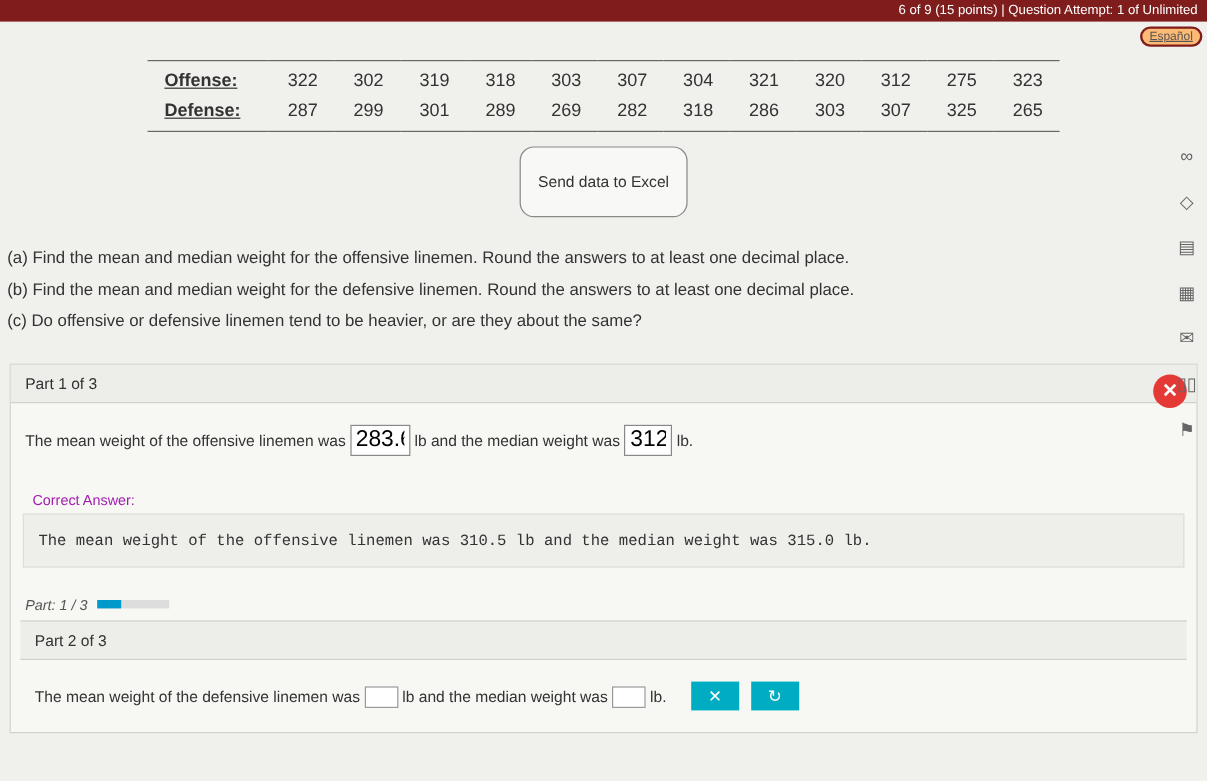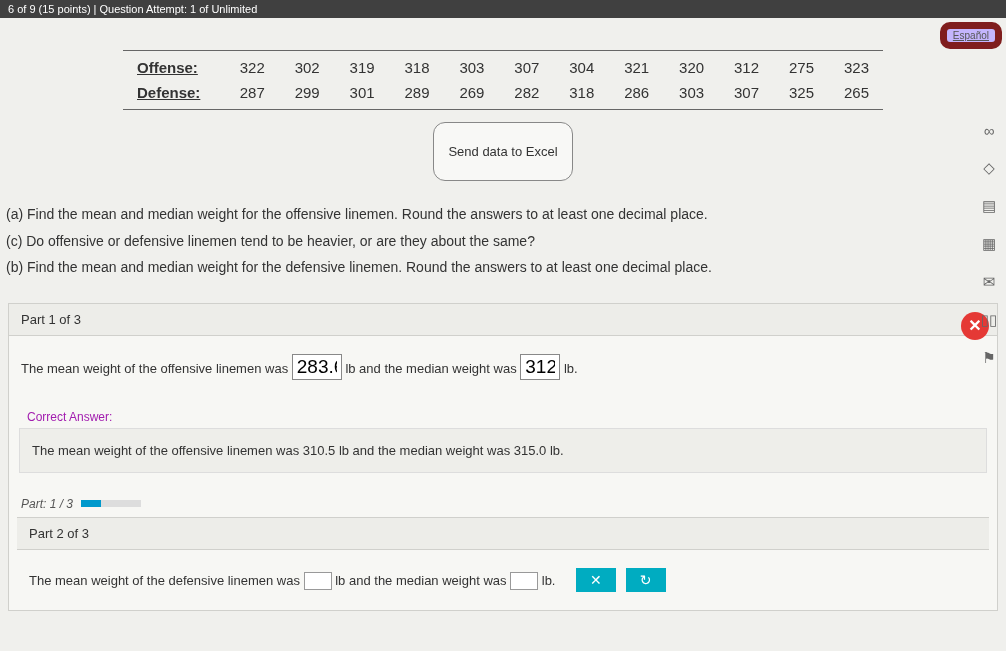--- a/index.html
+++ b/index.html
@@ -7,38 +7,38 @@
       font-family: Arial, sans-serif;
       background: #f0f0ed;
       width: 1006px;
       height: 651px;
       overflow: hidden;
       position: relative;
       font-size: 14px;
       color: #333;
     }
     .top-bar {
-      background: #404040;
+      background: #7f1d1d;
       height: 18px;
       color: white;
       font-size: 11px;
       padding: 2px 8px;
       display: flex;
       align-items: center;
-      justify-content: flex-start;
+      justify-content: flex-end;
     }
     .espanol-btn {
       position: absolute;
       right: 4px;
       top: 22px;
-      border: 7px solid #7f1d1d;
+      border: 2px solid #7f1d1d;
       border-radius: 10px;
       padding: 1px 6px;
       font-size: 10px;
-      background: #c4b5fd;
+      background: #fdba74;
       color: #555;
       text-decoration: underline;
     }
     .data-table {
       margin: 32px auto 12px;
       width: 760px;
       border-collapse: collapse;
     }
     .data-table td, .data-table th {
       padding: 4px 14px;
@@ -100,20 +100,21 @@
     .correct-title {
       color: #a21caf;
       font-size: 12px;
       padding: 4px 8px;
     }
     .correct-body {
       background: #eeeeea;
       border: 1px solid #ddd;
       padding: 14px 12px;
       font-size: 13px;
+      font-family: Liberation Mono, monospace;
     }
     .score-row {
       padding: 12px 12px 6px;
       font-size: 12px;
       color: #555;
       display: flex;
       align-items: center;
       gap: 8px;
       font-style: italic;
     }
@@ -227,22 +228,22 @@
     <td>325</td>
     <td>265</td>
   </tr>
 </tbody>
   </table>
 
 <button class="send-excel">Send data to Excel</button>
 
 <div class="questions">
   <div>(a) Find the mean and median weight for the offensive linemen. Round the answers to at least one decimal place.</div>
+  <div>(b) Find the mean and median weight for the defensive linemen. Round the answers to at least one decimal place.</div>
   <div>(c) Do offensive or defensive linemen tend to be heavier, or are they about the same?</div>
-  <div>(b) Find the mean and median weight for the defensive linemen. Round the answers to at least one decimal place.</div>
 </div>
 
 <div class="part-container">
   <div class="x-badge">✕</div>
   <div class="part-header">Part 1 of 3</div>
   <div class="part-body">
     <span>The mean weight of the offensive linemen was </span>
     <input class="inline-input" value="283.6" style="">
     <span> lb and the median weight was </span>
     <input class="inline-input" style="width: 40px;" value="312">

